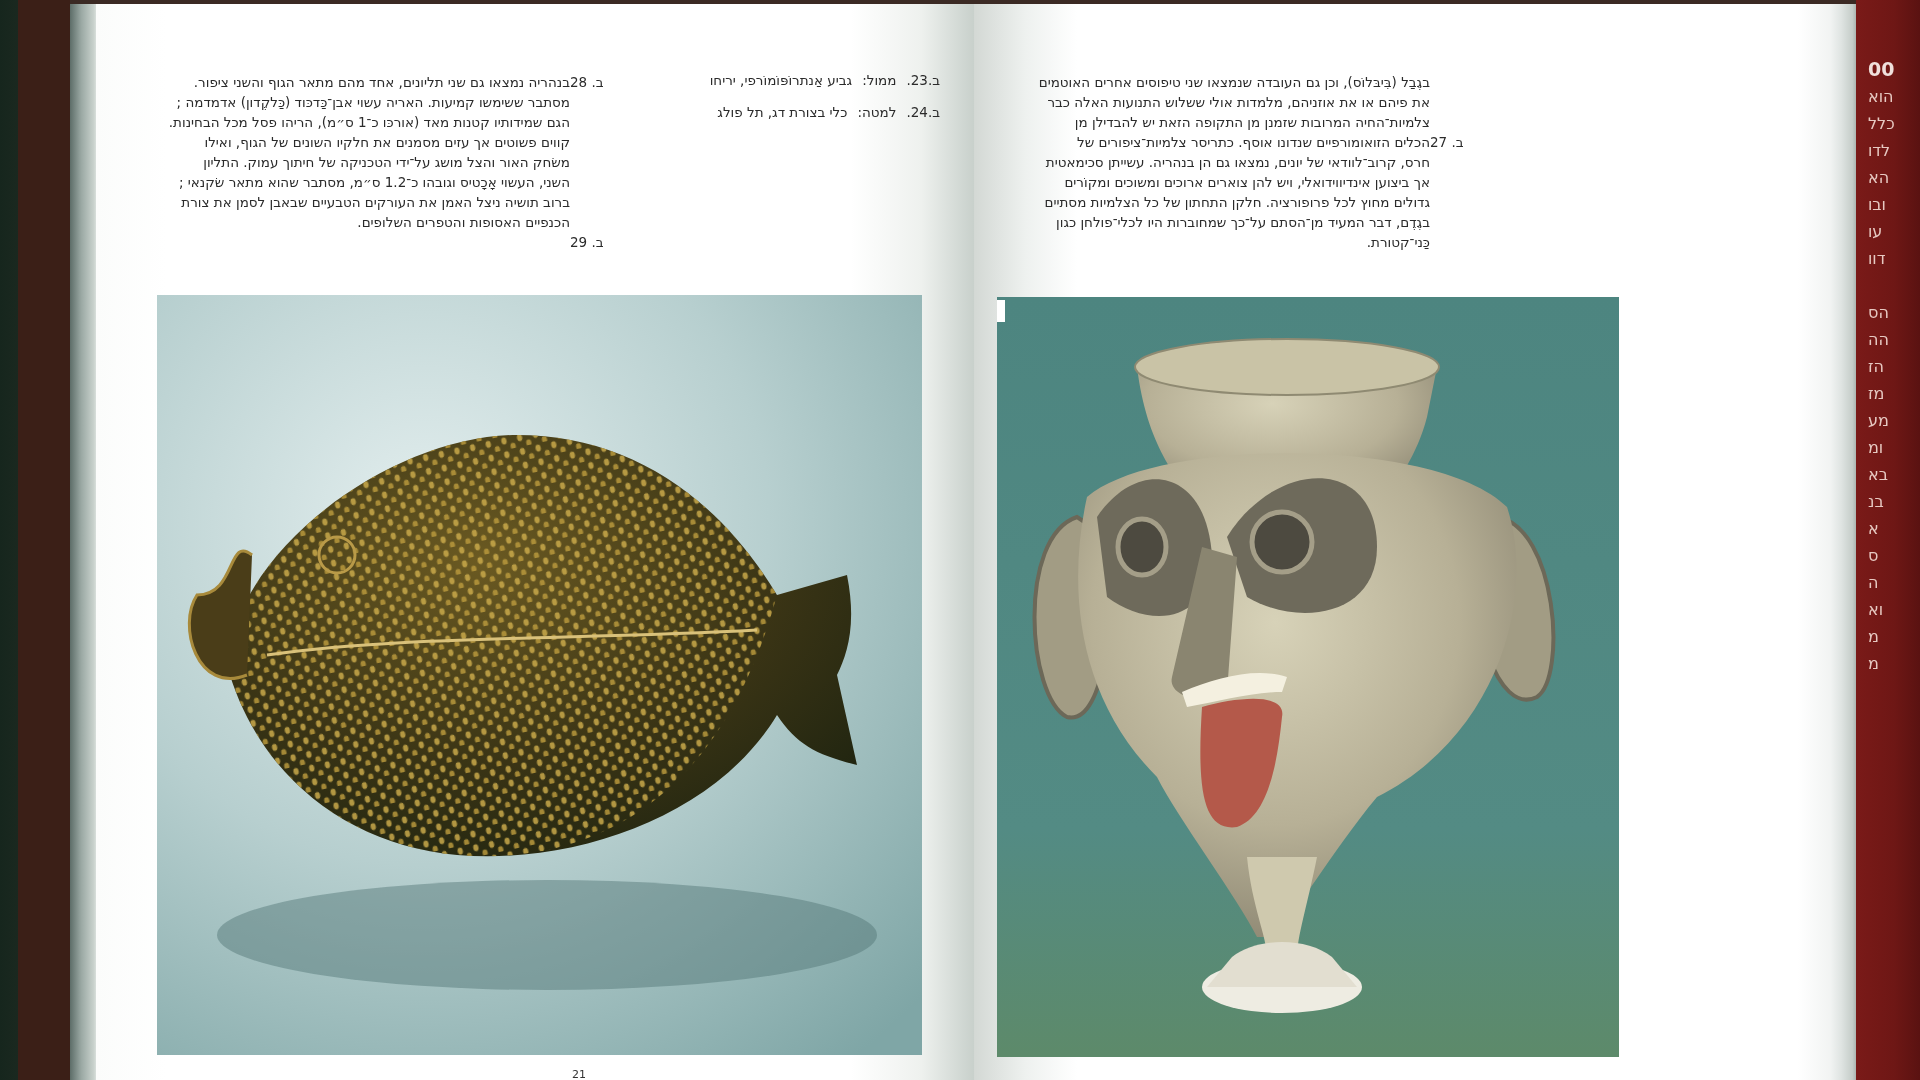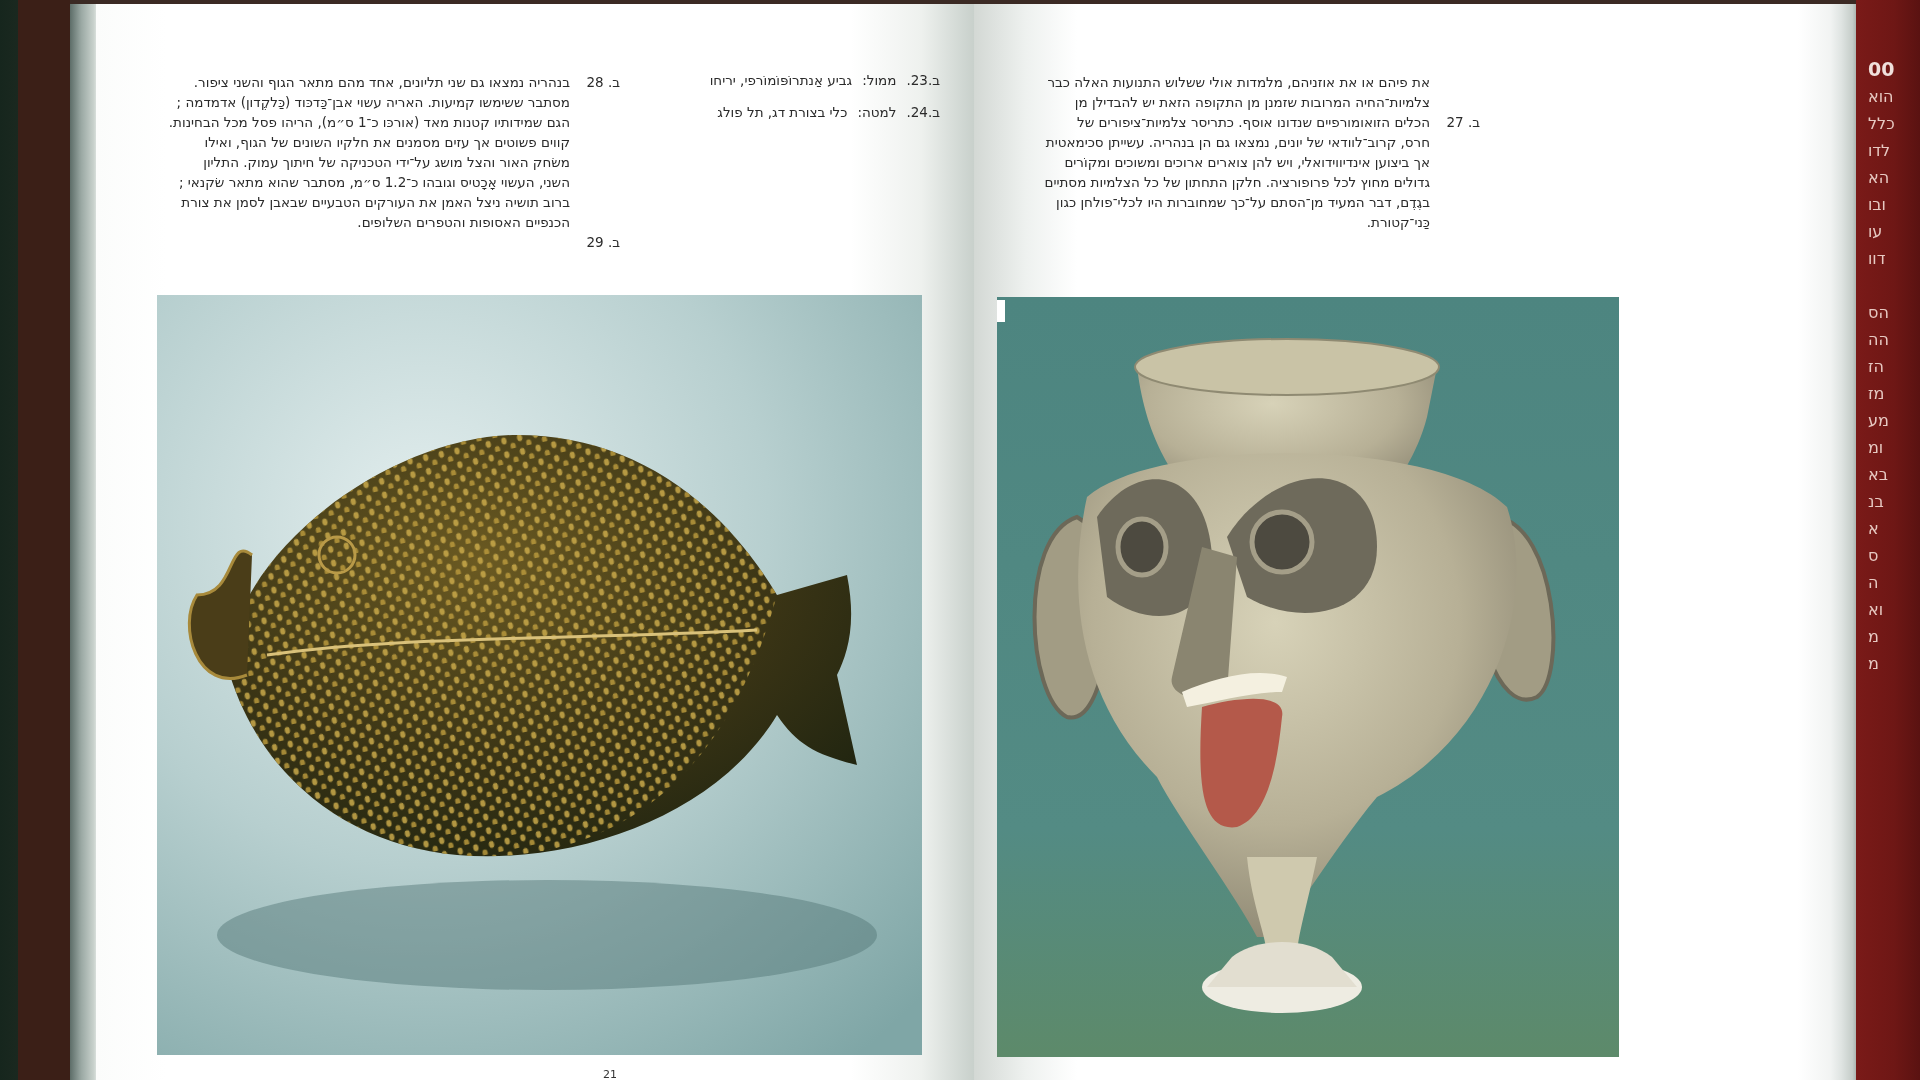--- a/index.html
+++ b/index.html
@@ -8,26 +8,26 @@
   #left-cover{left:0;top:0;width:70px;height:1080px;background:linear-gradient(90deg,#16261d 0%,#1f2b22 55%,#3a2218 100%);}
   #left-board{left:18px;top:0;width:52px;height:1080px;background:#3b1f17;}
   #left-edges{left:70px;top:4px;width:28px;height:1076px;background:linear-gradient(90deg,#5d6d68 0%,#9aa8a3 40%,#c9d2cd 85%,#e7ece9 100%);}
   #left-page{left:96px;top:4px;width:878px;height:1076px;background:linear-gradient(90deg,#fbfcfb 0%,#ffffff 8%,#ffffff 86%,#eef1ee 94%,#c8d0cb 100%);}
   #right-page{left:974px;top:4px;width:858px;height:1076px;background:linear-gradient(90deg,#d3d8d4 0%,#eef1ef 6%,#ffffff 12%,#ffffff 96%,#f1f3f2 100%);}
   #right-edges{left:1830px;top:4px;width:28px;height:1076px;background:linear-gradient(90deg,#f2f4f3 0%,#dfe4e2 40%,#c5cdc9 80%,#9fa9a5 100%);}
   #right-cover{left:1856px;top:0;width:64px;height:1080px;background:linear-gradient(90deg,#7a1a18 0%,#6e1715 60%,#5a1211 100%);}
   #top-strip{left:70px;top:0;width:1790px;height:5px;background:#3b2a24;}
   .txt{direction:rtl;text-align:right;color:#2b2b2b;font-size:13.5px;line-height:20px;font-family:"DejaVu Sans","Liberation Sans",sans-serif;white-space:nowrap;}
   .note{display:flex;flex-direction:row;}
-  .note-num{width:50px;flex:0 0 50px;text-align:right;}
+  .note-num{width:50px;flex:0 0 50px;text-align:left;}
   .cap{display:flex;gap:10px;margin-bottom:12px;}
   .photo{overflow:hidden;}
   .cover-text{direction:rtl;color:#e7c9c2;font-size:16px;line-height:27px;text-align:left;white-space:nowrap;overflow:hidden;}
   .cover-text .big{font-weight:bold;font-size:19px;color:#f0e0dc;}
-  .pagenum{font-size:11px;color:#333;margin-left:31px;}
+  .pagenum{font-size:11px;color:#333;}
 </style>
 </head>
 <body>
 
 <div id="left-cover" class="abs"></div>
 <div id="left-board" class="abs"></div>
 <div id="top-strip" class="abs"></div>
 <div id="left-edges" class="abs"></div>
 <div id="left-page" class="abs"></div>
 <div id="right-page" class="abs"></div>
@@ -115,20 +115,21 @@
     <path d="M70 370 C 80 250, 240 140, 360 140 C 470 140, 560 200, 620 300 L 690 280 C 700 330, 690 360, 680 380 L 700 470 C 660 460, 640 450, 620 420 C 560 520, 420 570, 300 560 C 190 550, 100 480, 70 370 Z" fill="url(#fishbody)"></path>
     <path d="M70 370 C 80 250, 240 140, 360 140 C 470 140, 560 200, 620 300 C 560 520, 420 570, 300 560 C 190 550, 100 480, 70 370 Z" fill="url(#scales)" opacity="0.85"></path>
     <path d="M110 360 C 250 340, 420 345, 600 335" stroke="#d9c17a" stroke-width="3" fill="none"></path>
     <path d="M95 260 C 70 240, 80 300, 40 300 C 20 330, 40 400, 90 380" fill="#4a3d18" stroke="#a88a3b" stroke-width="3"></path>
     <circle cx="180" cy="260" r="18" fill="none" stroke="#b99a48" stroke-width="3"></circle>
   </svg>
 </div>
 
 <div class="abs txt" style="left:1010px;top:72px;width:470px;">
   <div style="padding-right:50px">
+    <div>בגֶבַל (בִּיבּלוֹס), וכן גם העובדה שנמצאו שני טיפוסים אחרים האוטמים</div>
     <div>את פיהם או את אוזניהם, מלמדות אולי ששלוש התנועות האלה כבר</div>
     <div>צלמיות־החיה המרובות שזמנן מן התקופה הזאת יש להבדילן מן</div>
   </div>
   <div class="note">
     <div class="note-num">ב. 27</div>
     <div>
       <div>הכלים הזואומורפיים שנדונו אוסף. כתריסר צלמיות־ציפורים של</div>
       <div>חרס, קרוב־לוודאי של יונים, נמצאו גם הן בנהריה. עשייתן סכימאטית</div>
       <div>אך ביצוען אינדיווידואלי, ויש להן צוארים ארוכים ומשוכים ומקוֹרים</div>
       <div>גדולים מחוץ לכל פרופורציה. חלקן התחתון של כל הצלמיות מסתיים</div>

